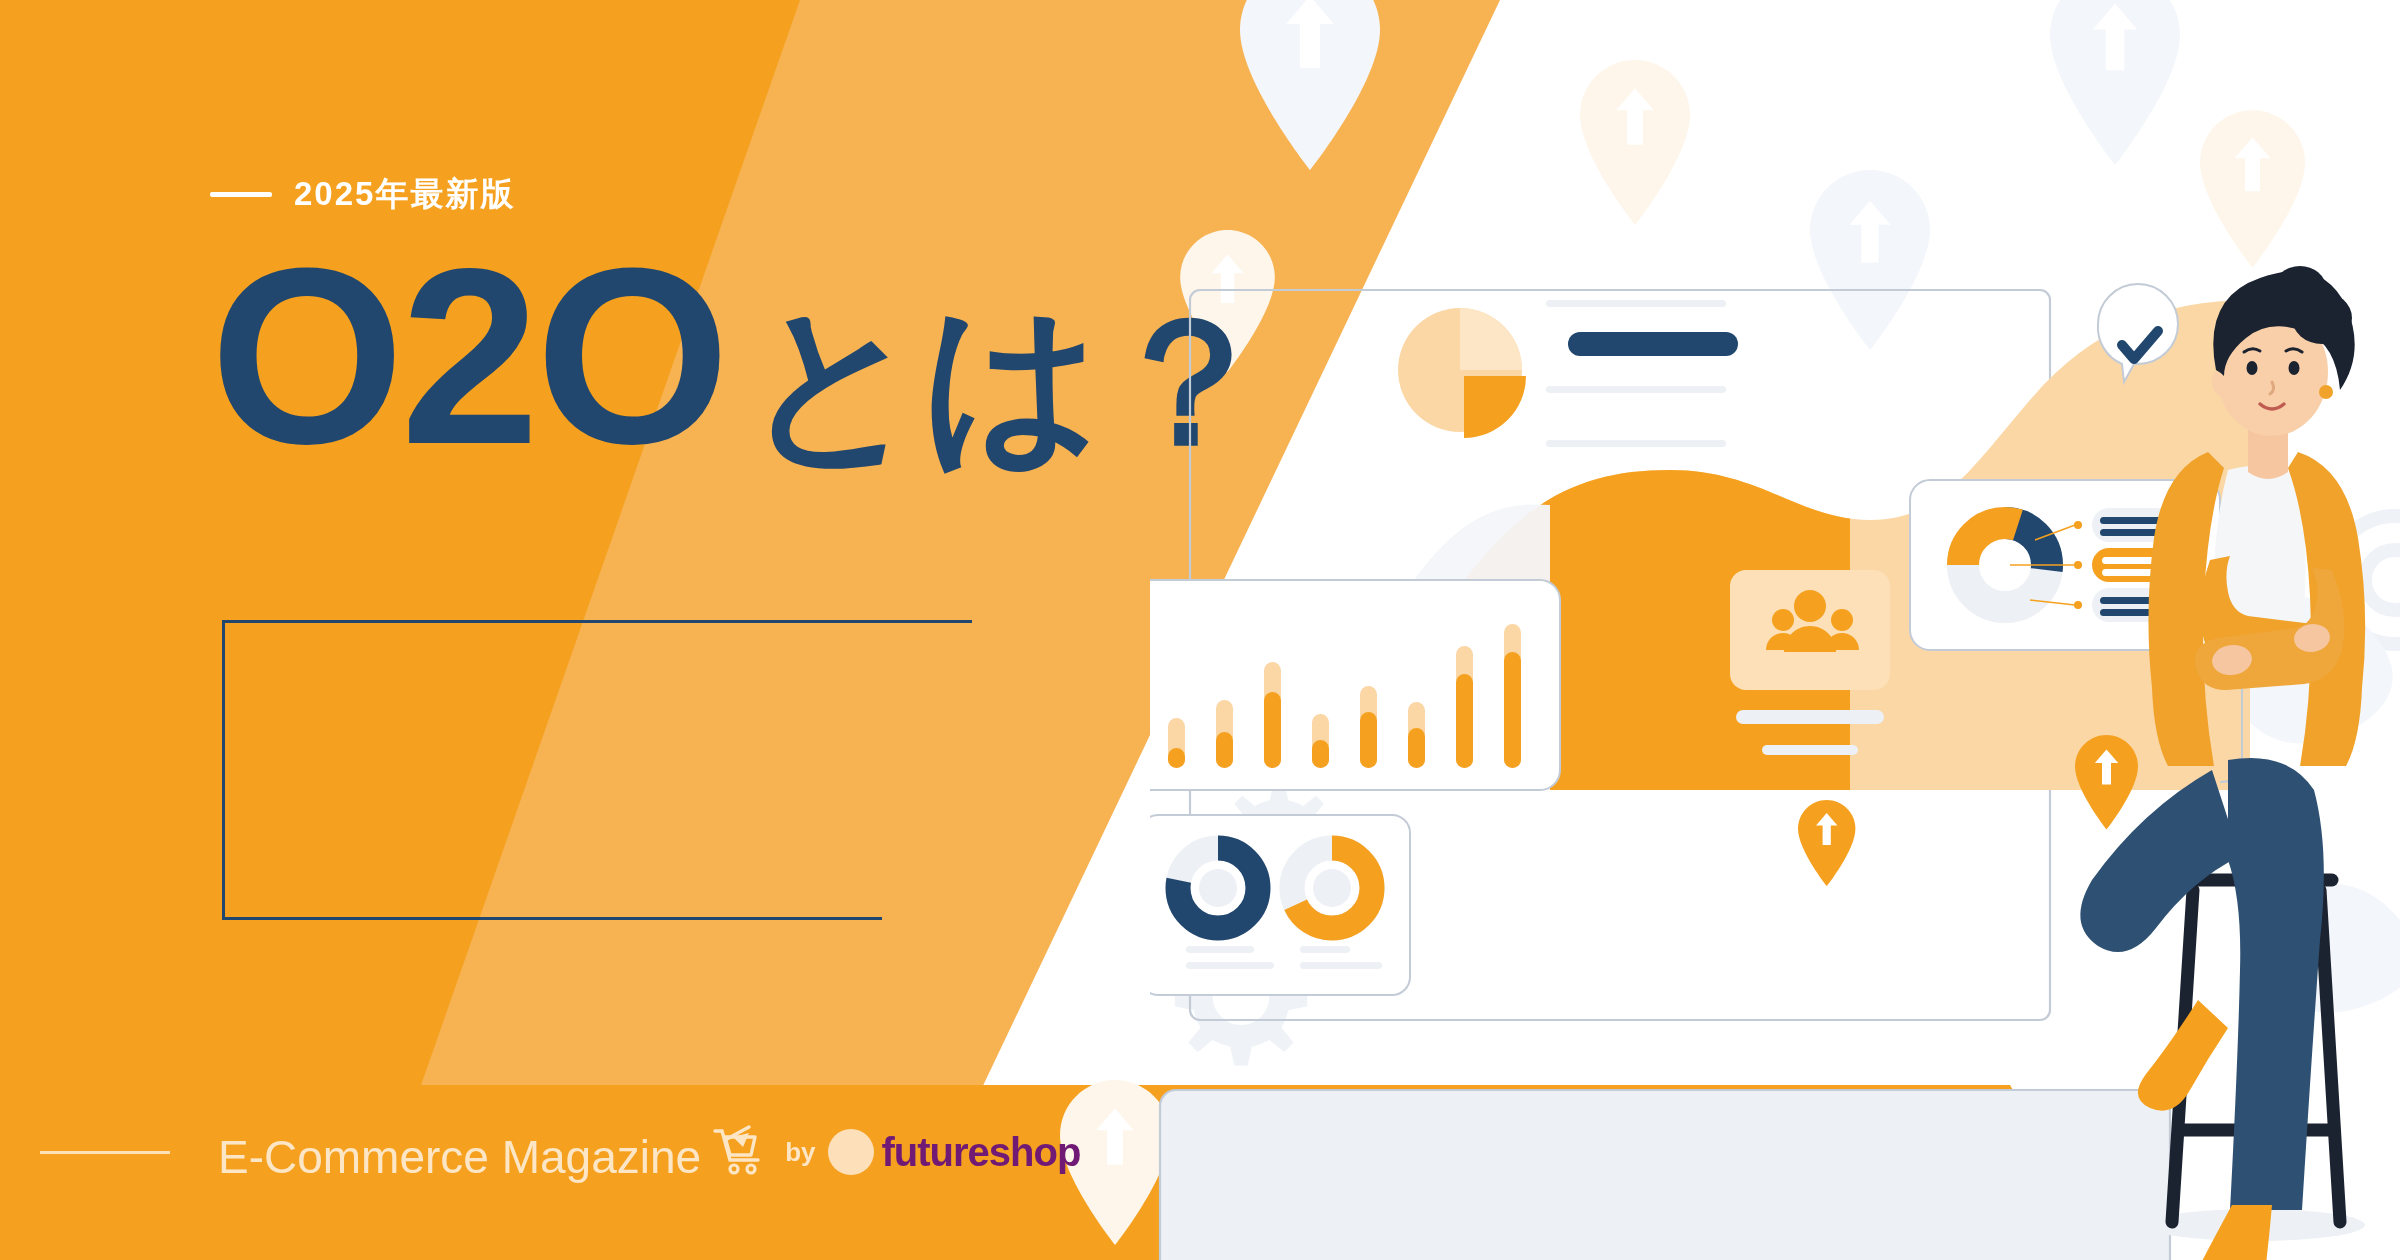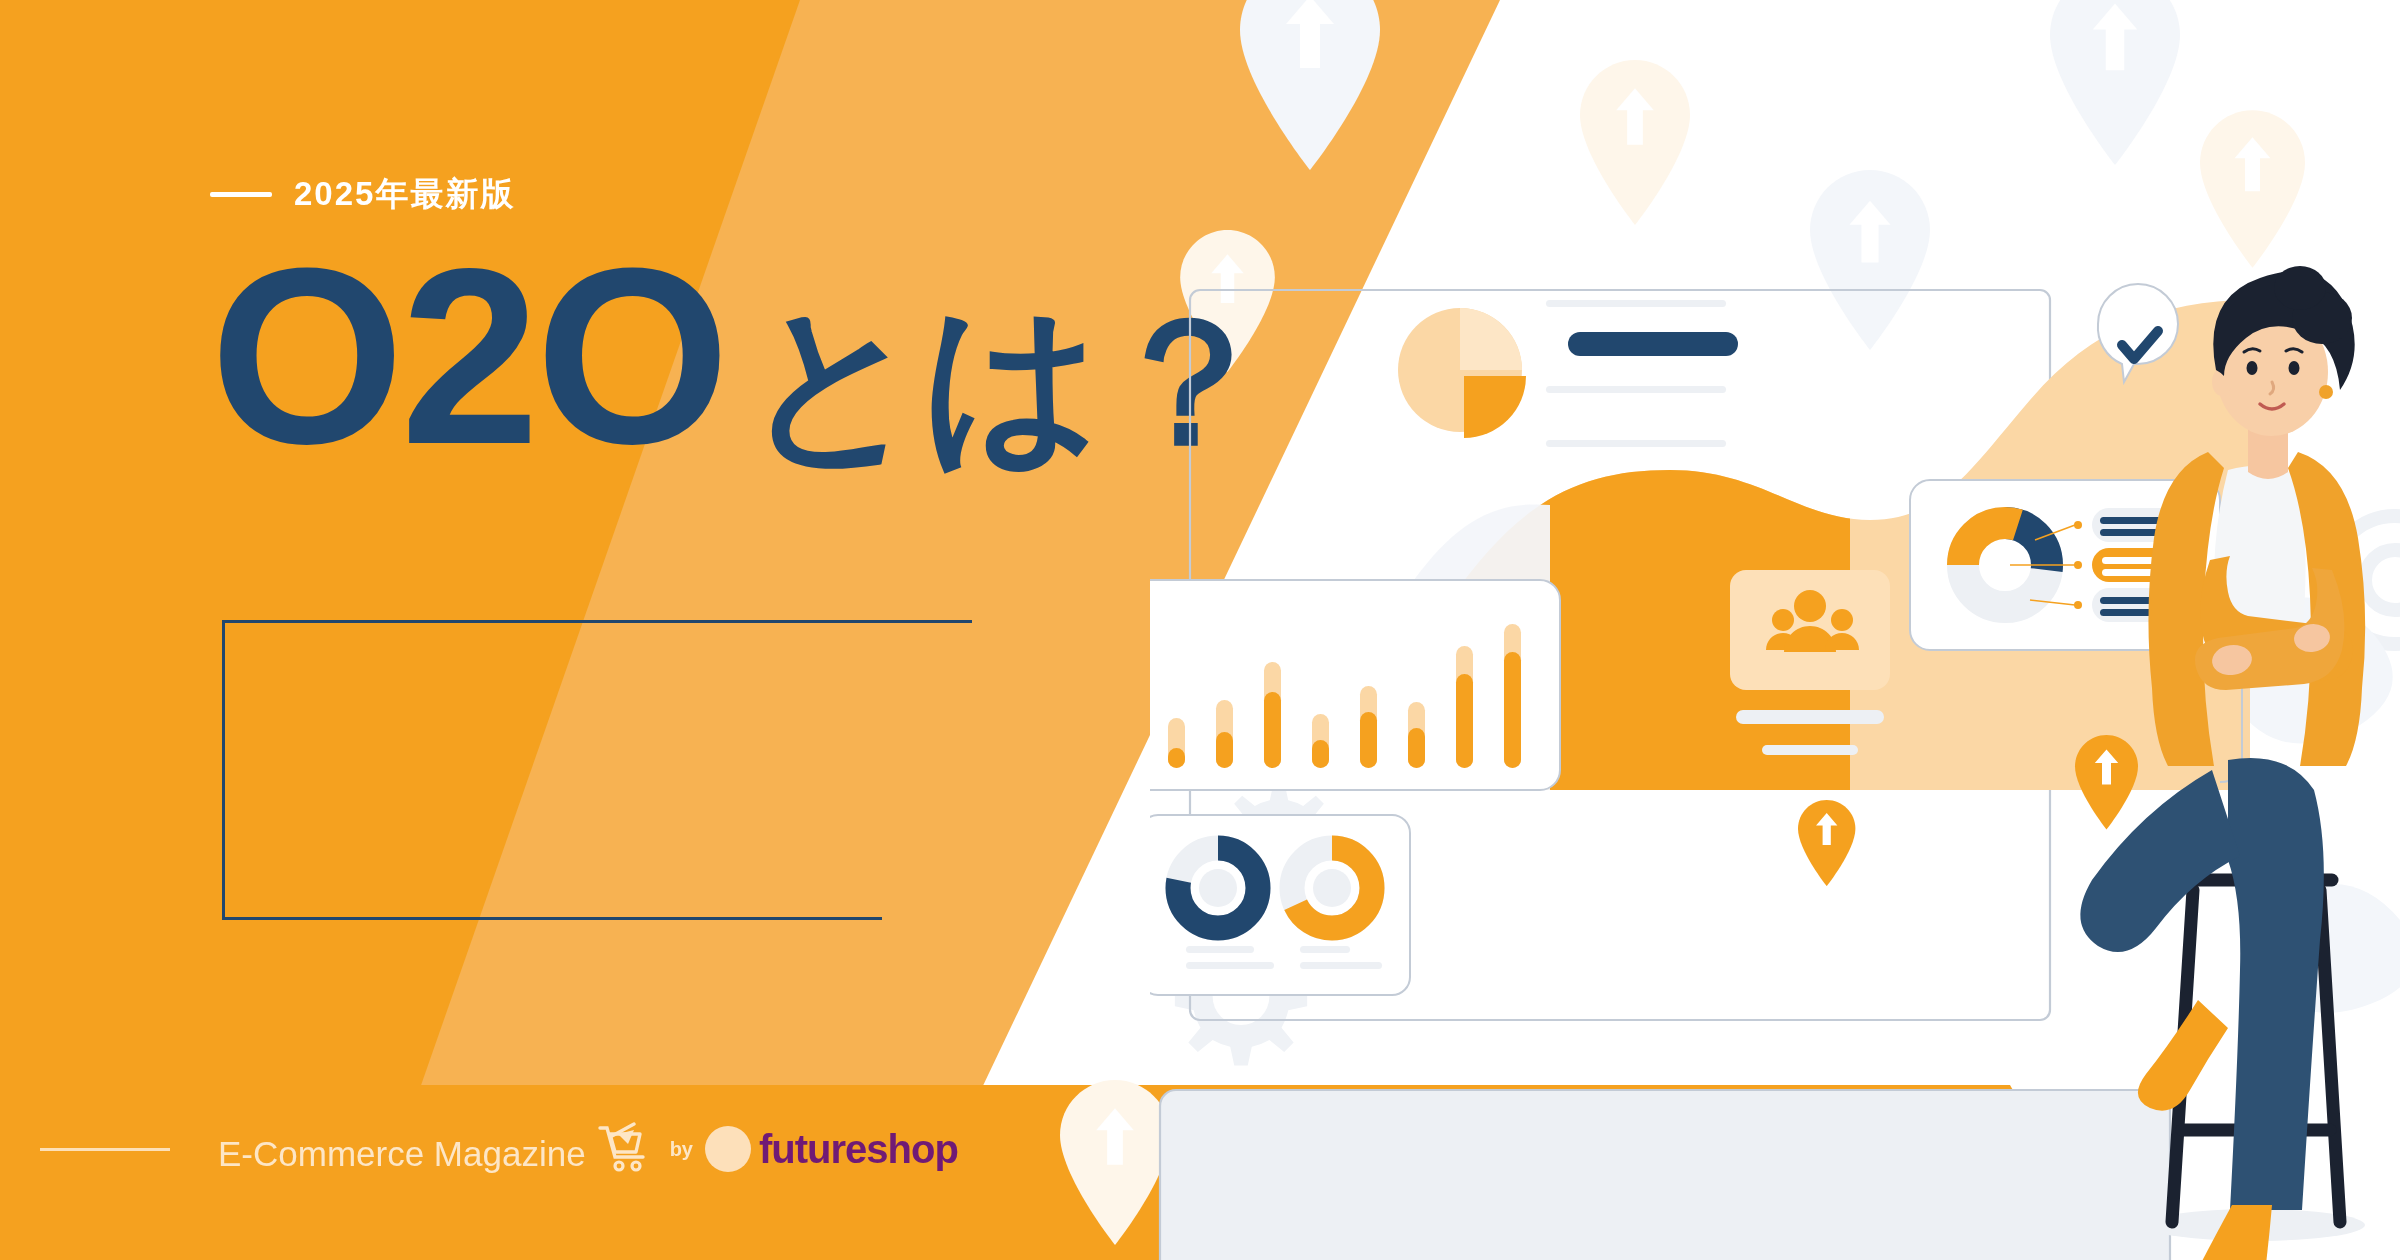--- a/index.html
+++ b/index.html
@@ -80,28 +80,28 @@
   .sub-line{
     color:#21476E;font-size:47px;font-weight:500;line-height:1.42;
     letter-spacing:3px;white-space:nowrap;
     font-family:"DejaVu Sans","Liberation Sans",sans-serif;
   }
 
   
   .brand{position:absolute;left:0;top:1120px;display:flex;align-items:center;}
   .brand .rule{width:130px;height:3px;background:#FDE0B8;margin-left:40px;}
   .brand .bname{
-    color:#FDE6C6;font-size:35px;font-weight:400;letter-spacing:0px;
+    color:#FDE6C6;font-size:46px;font-weight:400;letter-spacing:0px;
     margin-left:48px;white-space:nowrap;
     font-family:"Liberation Sans","DejaVu Sans",sans-serif;
     margin-top:10px;
   }
   .brand .cart{margin-left:12px;margin-top:2px;}
   .brand .by{
-    color:#FDE6C6;font-size:20px;margin-left:16px;font-weight:bold;
+    color:#FDE6C6;font-size:26px;margin-left:16px;font-weight:bold;
   }
   .brand .fsdot{
     width:46px;height:46px;border-radius:50%;background:#FDE0BA;margin-left:12px;
   }
   .brand .fstext{
     color:#701a75;font-size:40px;font-weight:bold;margin-left:8px;letter-spacing:-1px;
     font-family:"Liberation Sans","DejaVu Sans",sans-serif;
   }
 
   

